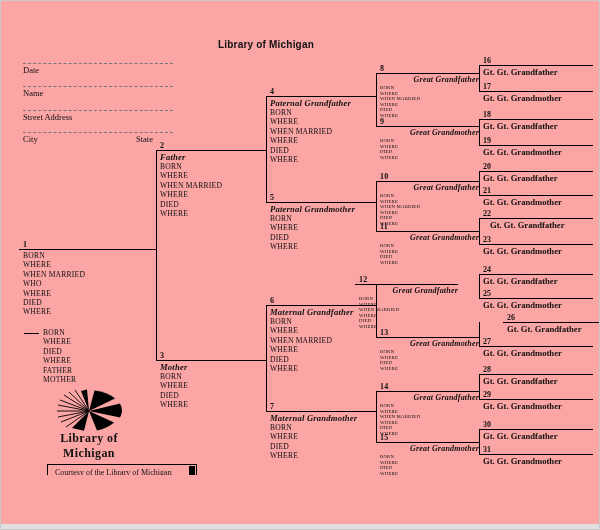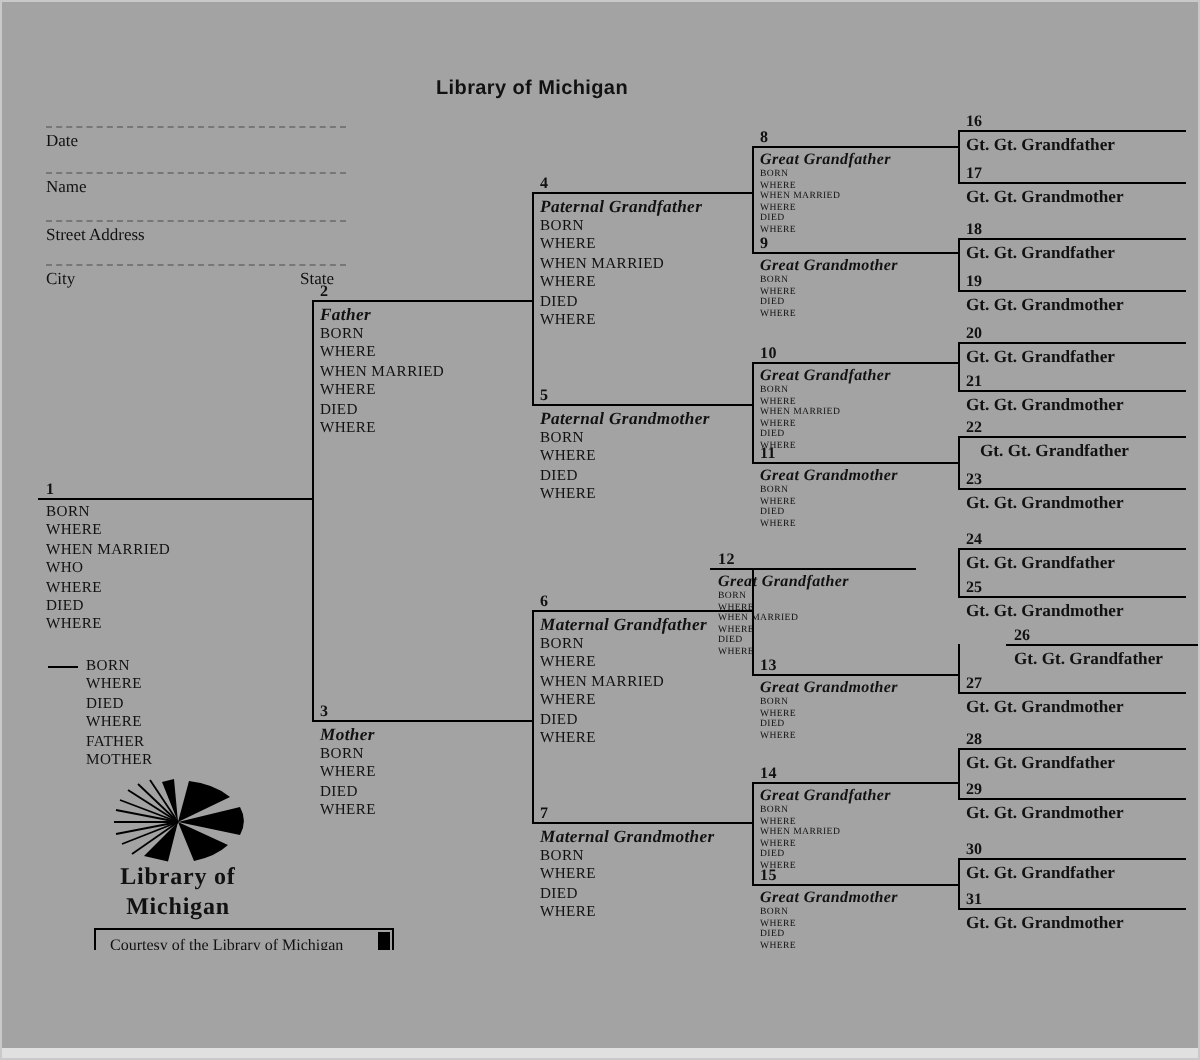--- a/index.html
+++ b/index.html
@@ -1,35 +1,35 @@
 <!DOCTYPE html>
 <html><head>
 <meta charset="utf-8">
 <style>
   html,body{margin:0;padding:0;background:#fff;}
   .page{
-    position:relative;width:600px;height:530px;background:#a3a3a3;
+    position:relative;width:600px;height:530px;background:#fca5a5;
     border:1px solid #c9c9c9;box-sizing:border-box;overflow:hidden;
     font-family:"Liberation Serif", serif;color:#111;
   }
   
   .header{position:absolute;left:180px;top:38px;width:170px;text-align:center;}
   .org{font-family:"Liberation Sans",sans-serif;font-weight:bold;font-size:10px;letter-spacing:.2px;}
   .title{font-size:18px;letter-spacing:.5px;margin-top:1px;}
   
   .fline{position:absolute;left:22px;width:150px;border-top:1.2px dashed #777;height:0;}
   .flabel{position:absolute;font-size:8.5px;}
   
   .person{position:absolute;border-top:1.4px solid #000;box-sizing:border-box;padding:1px 0 0 4px;}
   .person .num{position:absolute;bottom:calc(100% + 1px);left:4px;font-weight:bold;font-size:8px;line-height:8px;}
   .plabel{white-space:nowrap;}
   .md{font-size:7.6px;line-height:9.4px;letter-spacing:.2px;}
   .md .plabel{font-size:8.6px;font-style:italic;font-weight:bold;line-height:10px;}
   .sm{font-size:4.8px;line-height:5.6px;letter-spacing:.2px;}
-  .sm .plabel{font-size:8px;font-style:italic;font-weight:bold;line-height:9px;margin-bottom:1px;}
+  .sm .plabel{font-size:8px;font-style:italic;font-weight:bold;line-height:9px;margin-bottom:1px;text-align:right;}
   .xs{font-size:8.6px;line-height:10px;}
   .xs .plabel{font-weight:bold;}
   .vline{position:absolute;width:1.4px;background:#000;}
   
   .legend-item{position:absolute;font-size:7.6px;line-height:9.4px;letter-spacing:.2px;}
   .legend-dash{position:absolute;width:15px;border-top:1.4px solid #000;height:0;}
   
   .logo{position:absolute;left:40px;top:388px;width:96px;text-align:center;}
   .logo svg{display:block;margin:0 auto;}
   .logo-text{font-weight:bold;font-size:12px;line-height:15px;letter-spacing:.4px;}
@@ -53,21 +53,21 @@
 
   <div id="form-area">
       <div class="fline" style="top: 62px;"></div>
       <div class="flabel" style="left: 22px; top: 64px;">Date</div>
       <div class="fline" style="top: 85px;"></div>
       <div class="flabel" style="left: 22px; top: 87px;">Name</div>
       <div class="fline" style="top: 109px;"></div>
       <div class="flabel" style="left: 22px; top: 111px;">Street Address</div>
       <div class="fline" style="top: 131px;"></div>
       <div class="flabel" style="left: 22px; top: 133px;">City</div>
-      <div class="flabel" style="left: 105px; top: 133px; padding-left: 44px;">State</div>
+      <div class="flabel" style="left: 91px; top: 133px; padding-left: 44px;">State</div>
     </div>
 
   <div id="tree">
       <div class="person md" style="left: 18px; top: 248px; width: 137px;">
         <span class="num">1</span>
         <div>BORN</div>
         <div>WHERE</div>
         <div>WHEN MARRIED</div>
         <div>WHO</div>
         <div>WHERE</div>

